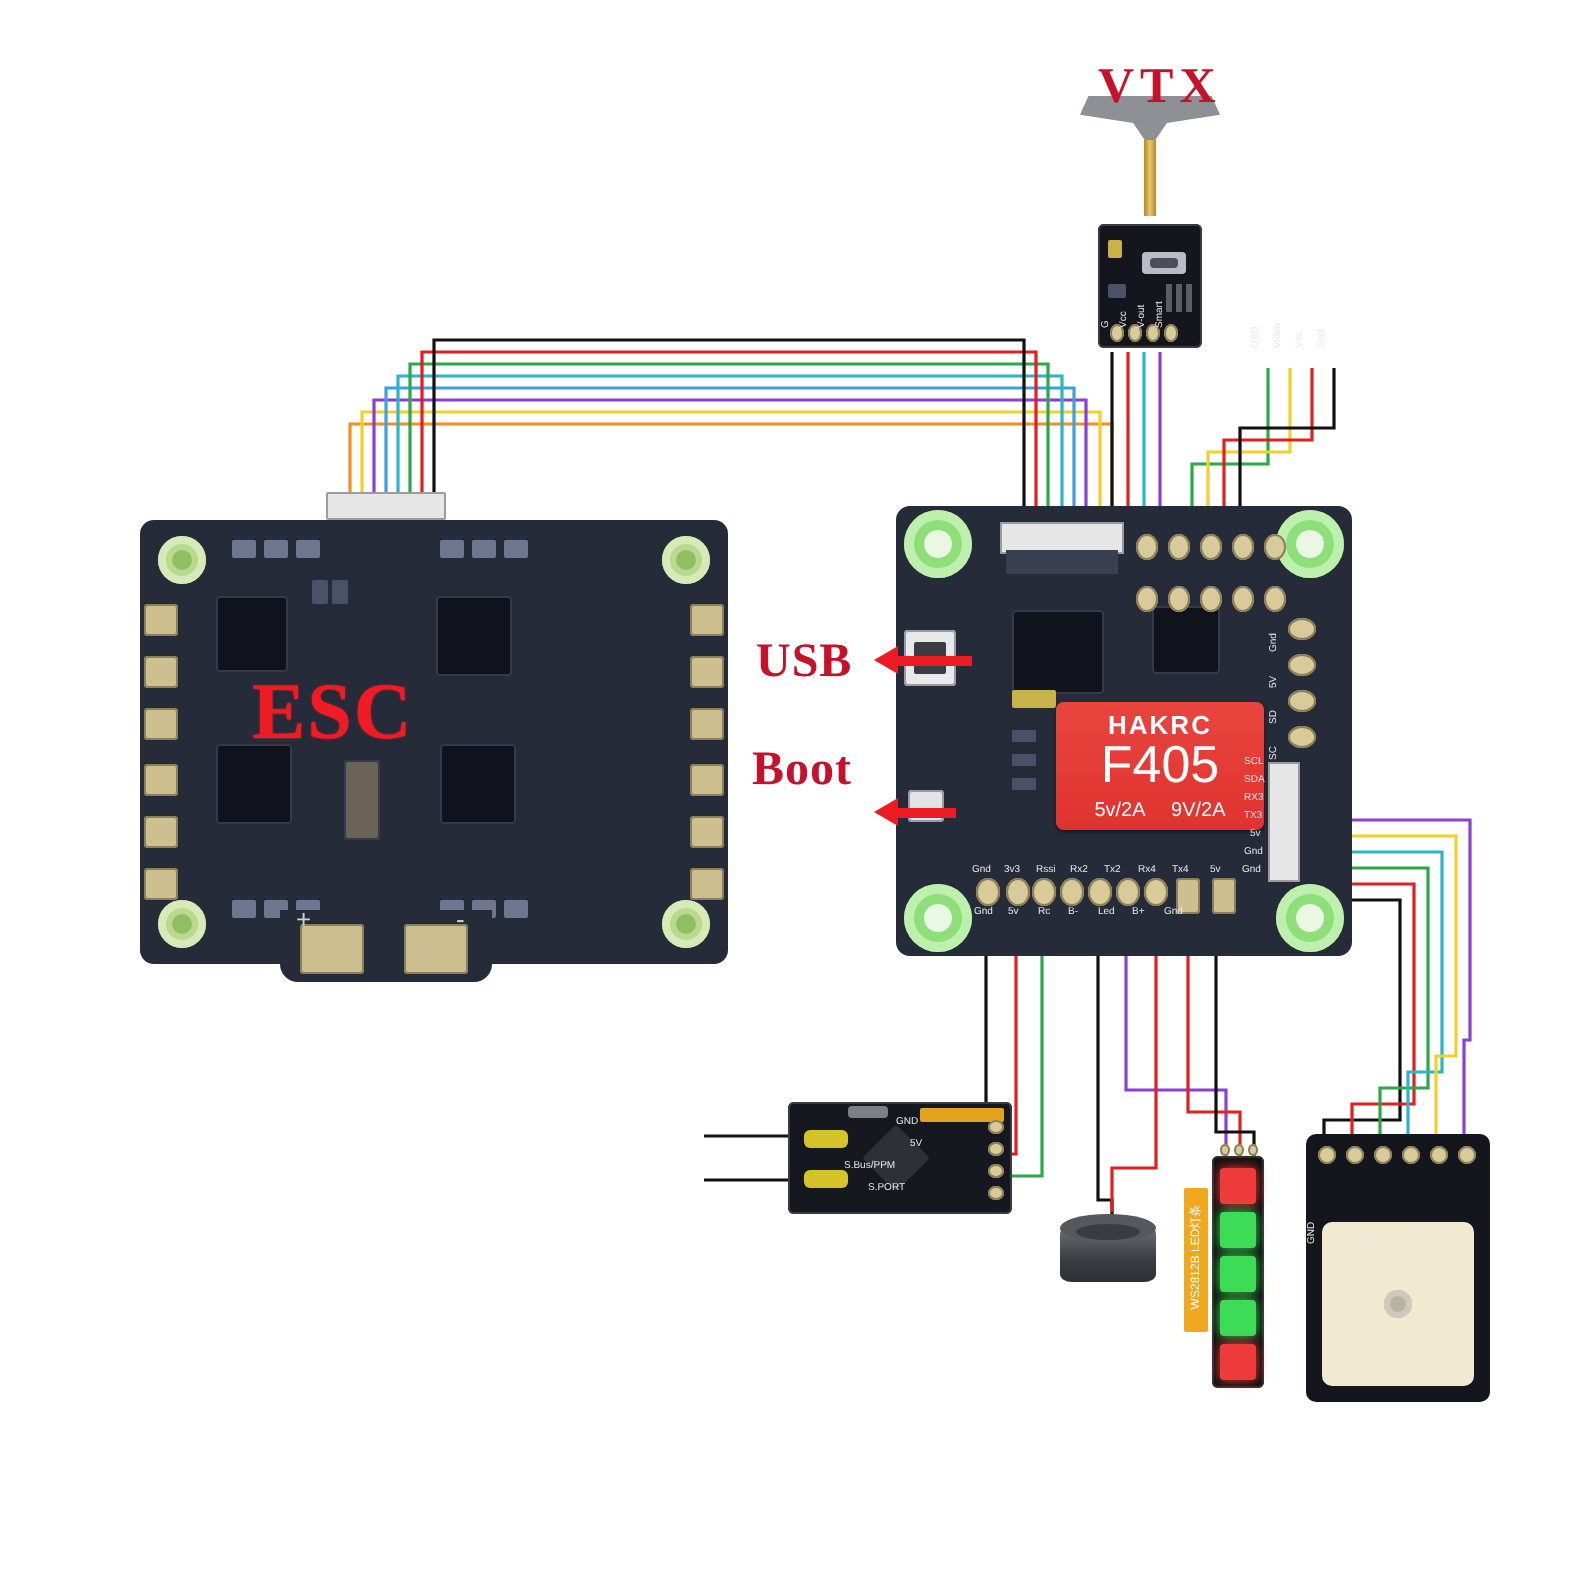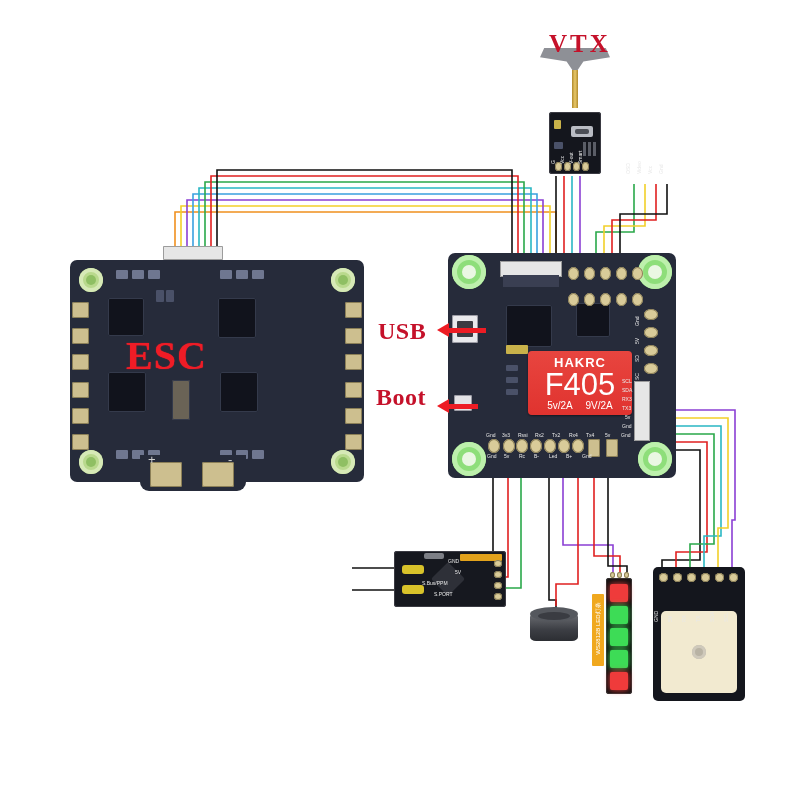--- a/index.html
+++ b/index.html
@@ -52,21 +52,21 @@
 
   
   #fc-board{left:448px;top:253px;width:228px;height:225px;}
   .hakrc-chip{position:absolute;left:80px;top:98px;width:104px;height:64px;
       background:linear-gradient(180deg,#e8453f 0%,#e0332f 100%);
       border-radius:4px;box-shadow:0 1px 2px rgba(0,0,0,.45);}
   .hakrc-brand{position:absolute;left:0;right:0;top:4px;text-align:center;
       font-size:13px;font-weight:bold;color:#fff;letter-spacing:1px;
       font-family:"Liberation Sans",sans-serif;}
   .hakrc-model{position:absolute;left:0;right:0;top:16px;text-align:center;
-      font-size:31px;color:#fff;font-family:"Liberation Sans",sans-serif;}
+      font-size:26px;color:#fff;font-family:"Liberation Sans",sans-serif;}
   .hakrc-rate{position:absolute;left:0;right:0;bottom:4px;text-align:center;
       font-size:10px;color:#fff;}
   .hakrc-rate span{margin:0 5px;}
 
   .usbport{position:absolute;background:#e9e9ec;border-radius:2px;
       box-shadow:inset 0 0 0 1px #9a9aa3;}
   .usbport i{position:absolute;left:18%;top:22%;width:64%;height:56%;
       background:#3b3b42;border-radius:1px;}
 
   
@@ -372,21 +372,21 @@
   <div class="abs" style="left:632px;top:306px;">
     <span class="pin-lab rot" style="left:8px;top:14px;">Gnd</span>
     <span class="pin-lab rot" style="left:8px;top:32px;">5V</span>
     <span class="pin-lab rot" style="left:8px;top:50px;">SD</span>
     <span class="pin-lab rot" style="left:8px;top:68px;">SC</span>
   </div>
 
   <div class="lab" style="left:378px;top:318px;font-size:24px;">USB</div>
   <div class="arrow" style="left:448px;top:328px;width:38px;"></div>
 
-  <div class="lab" style="left:376px;top:384px;font-size:24px;">Boot</div>
+  <div class="lab" style="left:376px;top:372px;font-size:24px;">Boot</div>
   <div class="arrow" style="left:448px;top:404px;width:30px;"></div>
 
   <div class="abs" id="vtx-ant">
     <div class="ant-body"></div>
     <div class="ant-stem"></div>
   </div>
   <div class="lab" style="left:549px;top:30px;font-size:25px;letter-spacing:3px;">VTX</div>
 
   <div class="abs" id="vtx">
     <div class="vtx-btn">

